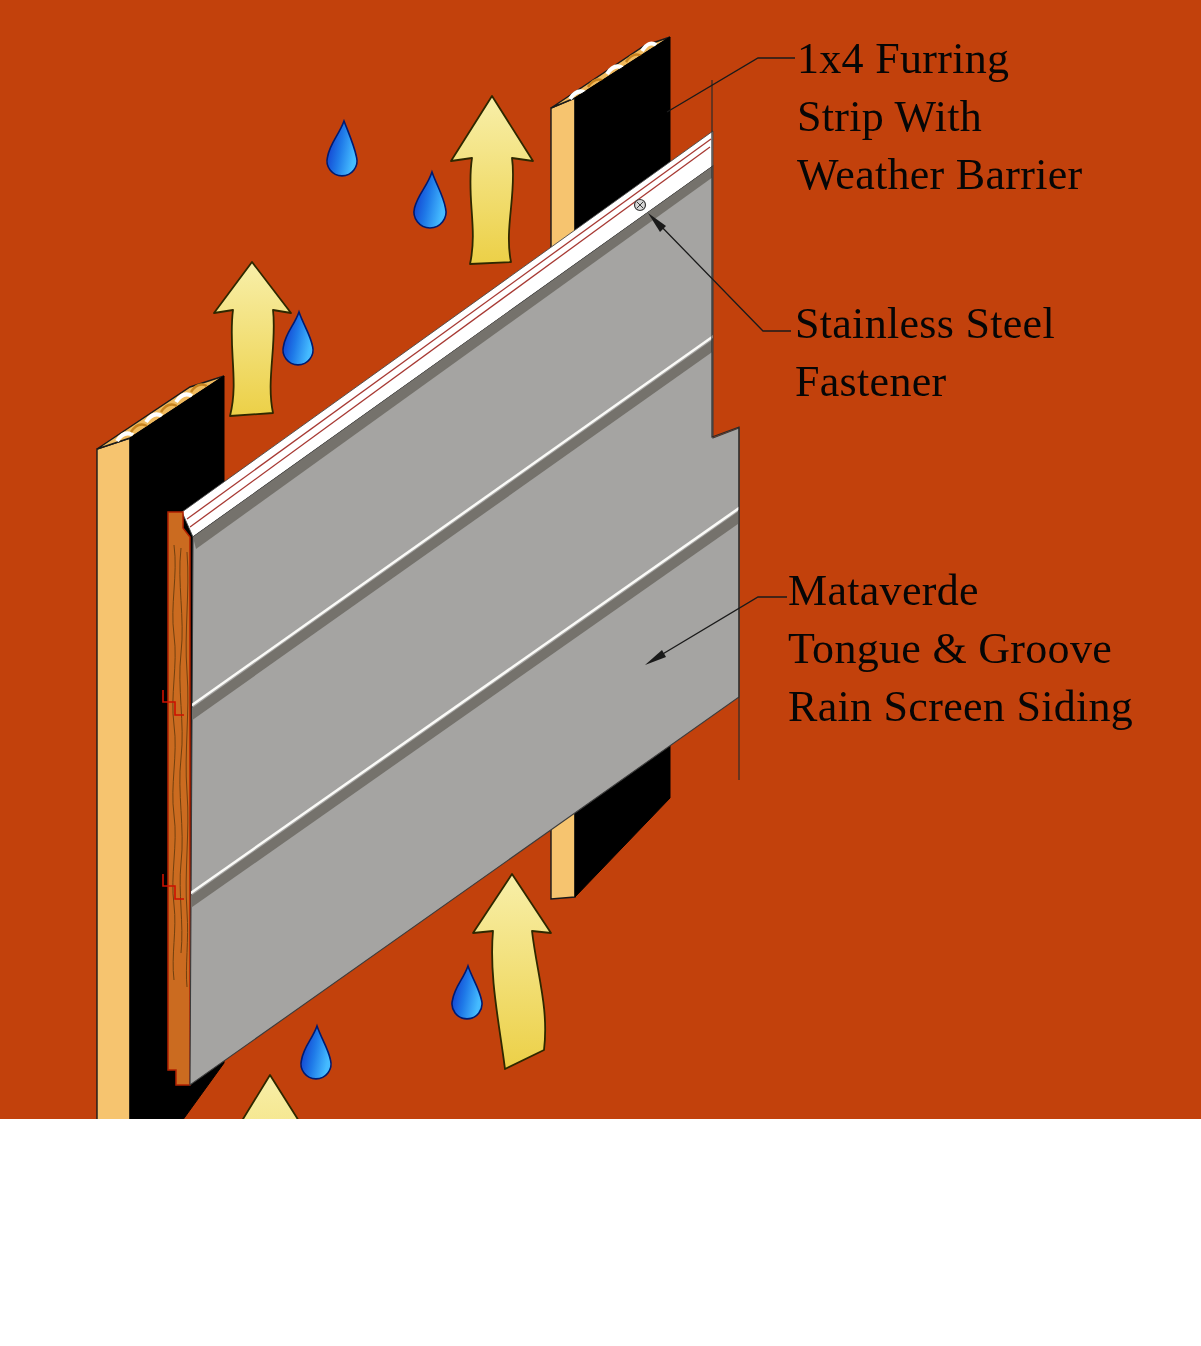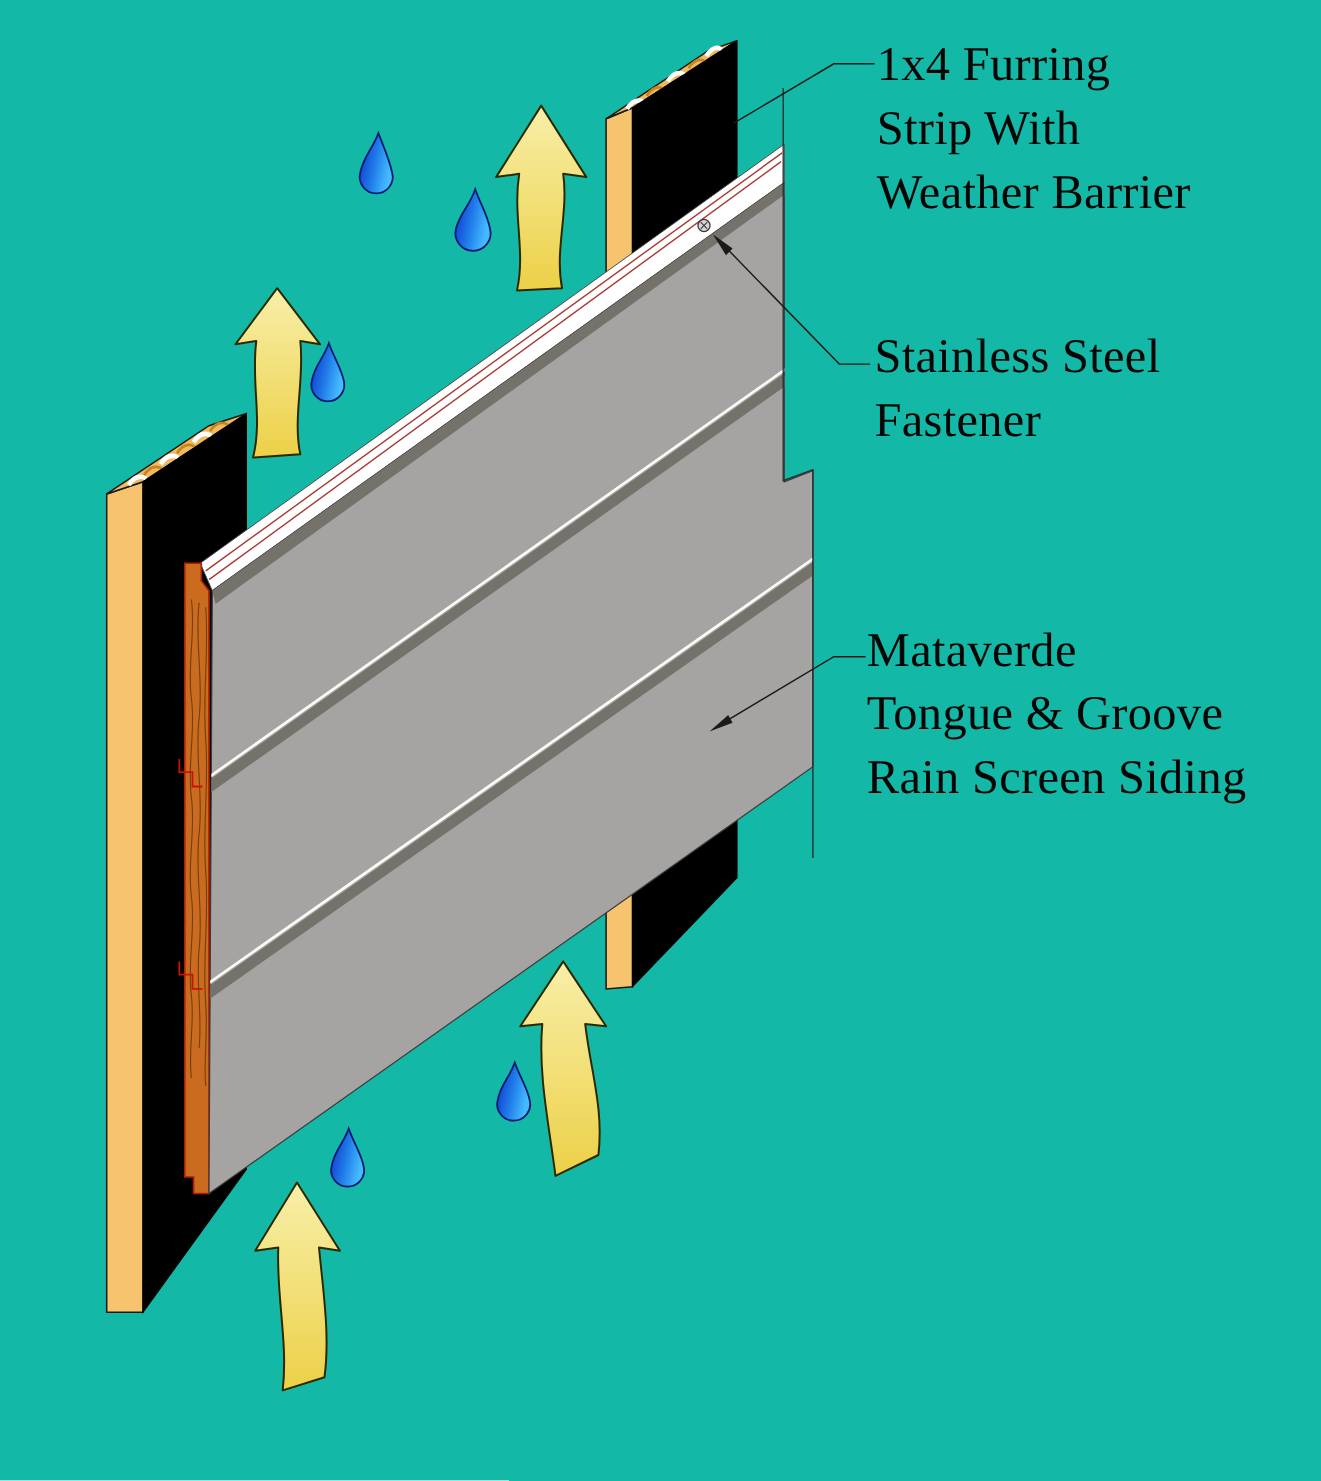--- a/index.html
+++ b/index.html
@@ -1,20 +1,20 @@
 <!DOCTYPE html>
 <html><head>
 <meta charset="utf-8">
 <style>
   html, body { margin: 0; padding: 0; background: #ffffff; }
   .stage {
     position: relative;
     width: 1201px;
-    height: 1346px;
-    background: #14b8a6;
+    height: 1119px;
+    background: #c2410c;
     overflow: hidden;
     font-family: "Liberation Serif", "DejaVu Serif", serif;
   }
   .stage svg { position: absolute; left: 0; top: 0; }
   .label {
     position: absolute;
     font-size: 44px;
     line-height: 58px;
     color: #060606;
     white-space: pre-line;

